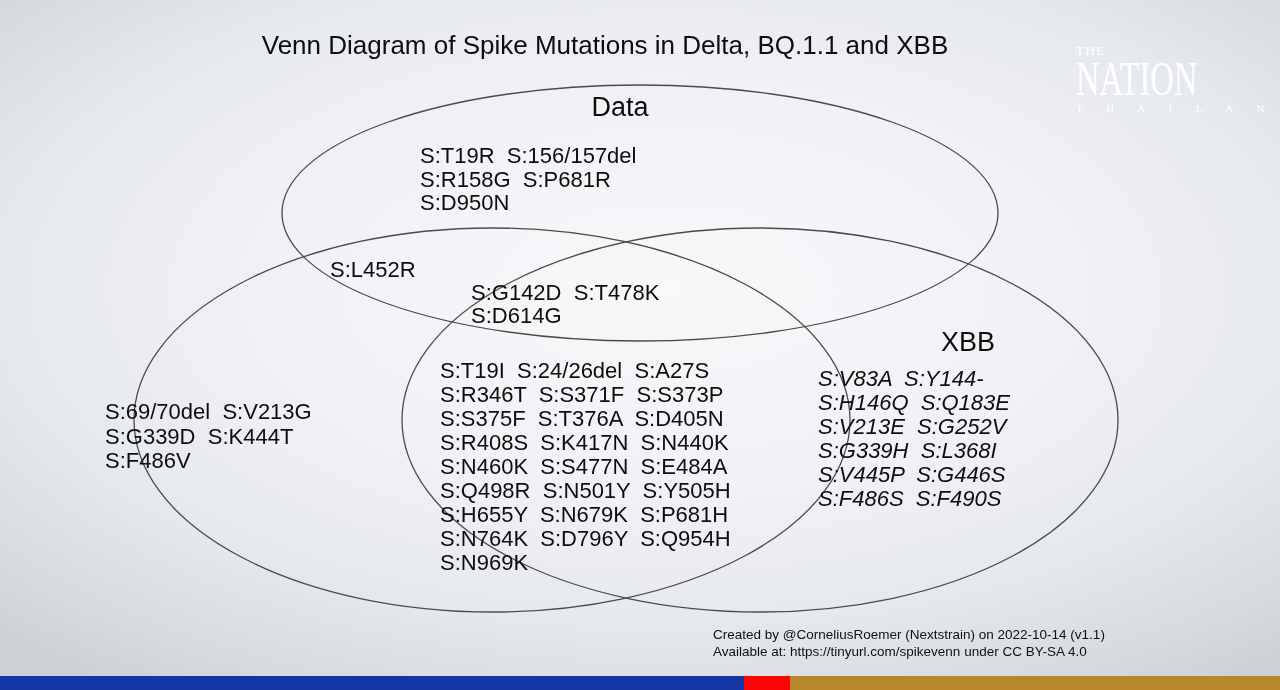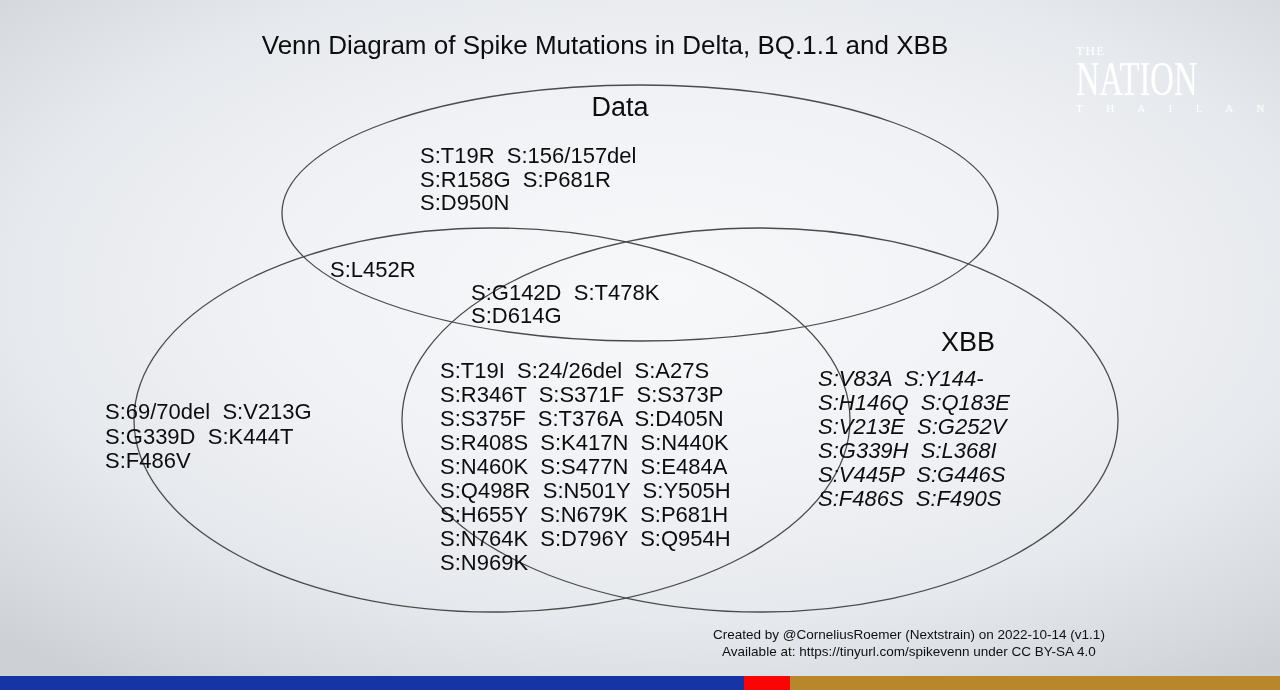--- a/index.html
+++ b/index.html
@@ -29,21 +29,21 @@
   .triple-block .mut-line { line-height: 23px; }
   .center-block { left: 440px; top: 359px; width: 360px; }
   .bq-lines     { left: 105px; top: 400px; width: 350px; }
   .bq-lines .mut-line { line-height: 24.5px; }
   .xbb-lines    { left: 818px; top: 367px; width: 300px; font-style: italic; }
   .label-delta { left: 420px; top: 92px;  width: 400px; }
   .label-bq    { left: 130px; top: 337px; width: 300px; }
   .label-xbb   { left: 818px; top: 327px; width: 300px; }
   .attribution {
     position: absolute; left: 713px; top: 626px;
-    font-size: 13.5px; line-height: 17px; color: #101010; text-align: center;
+    font-size: 13.5px; line-height: 17px; color: #101010;
   }
   .logo {
     position: absolute; left: 1076px; top: 28px; width: 165px;
     color: #ffffff; font-family: "Liberation Serif", serif;
     text-shadow: 0 0 2px rgba(255,255,255,0.35);
   }
   .logo-the { font-size: 13px; letter-spacing: 1.5px; line-height: 13px; margin-top: 16px; }
   .logo-nation {
     display: inline-block; font-size: 48px; line-height: 40px;
     transform: scaleX(0.68); transform-origin: left center;

